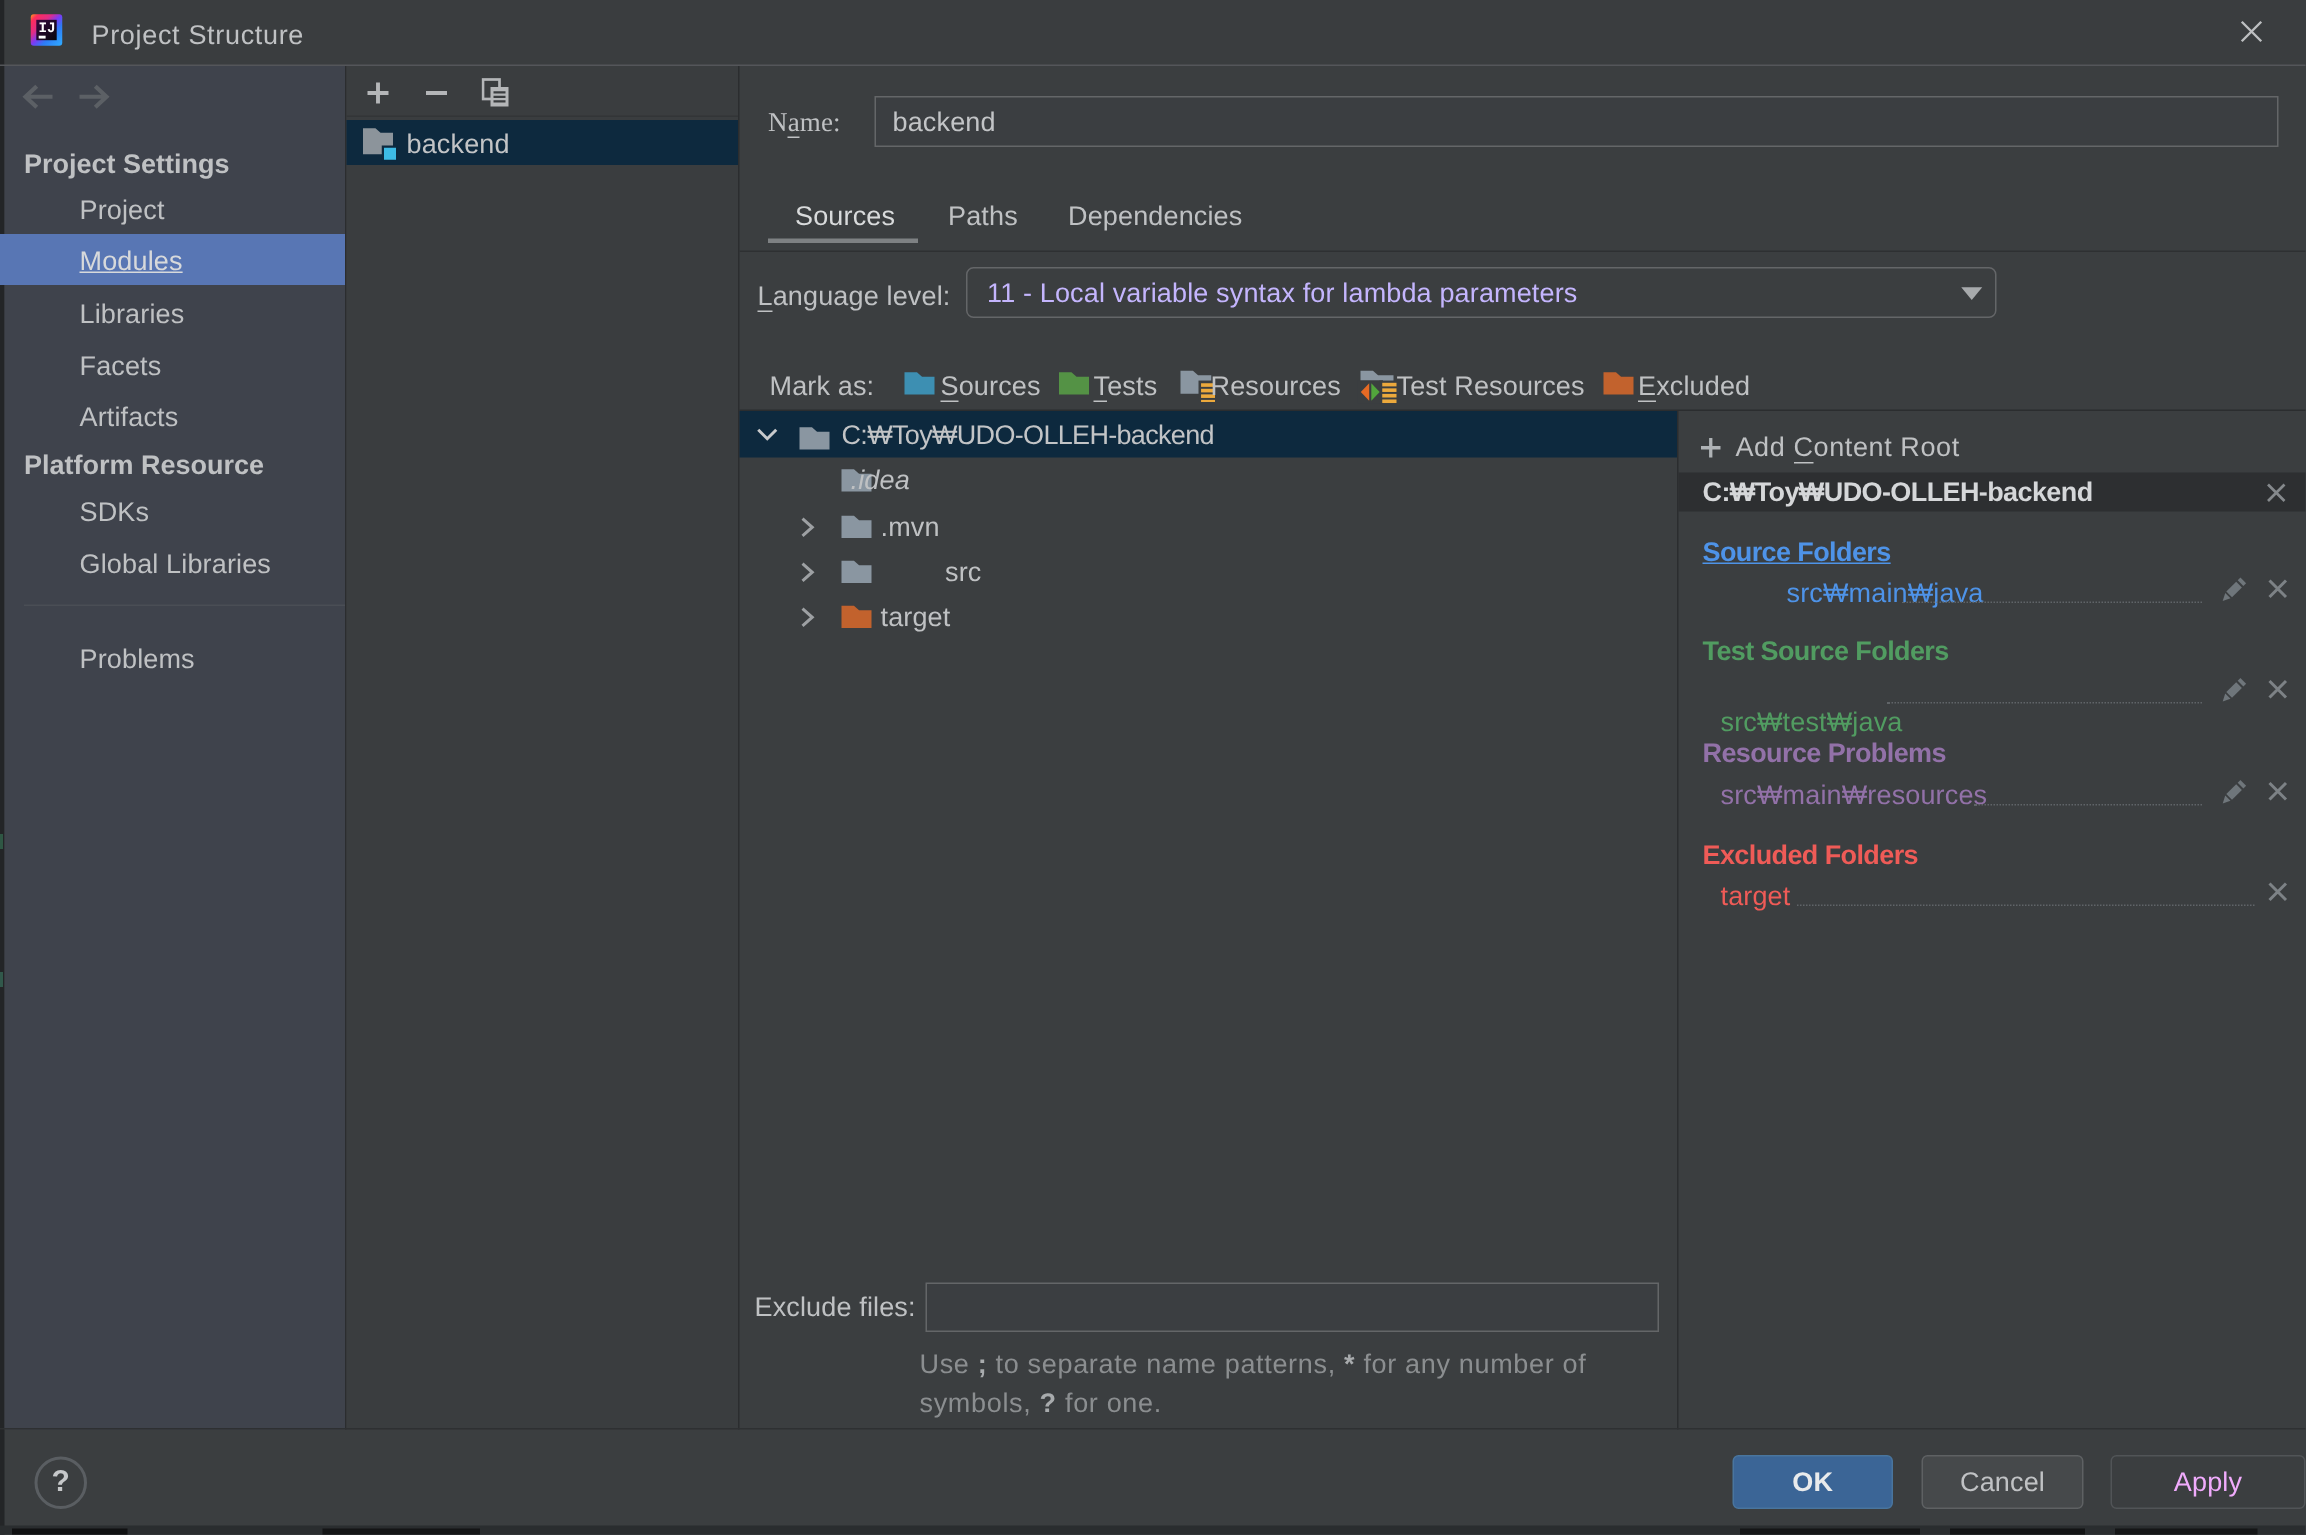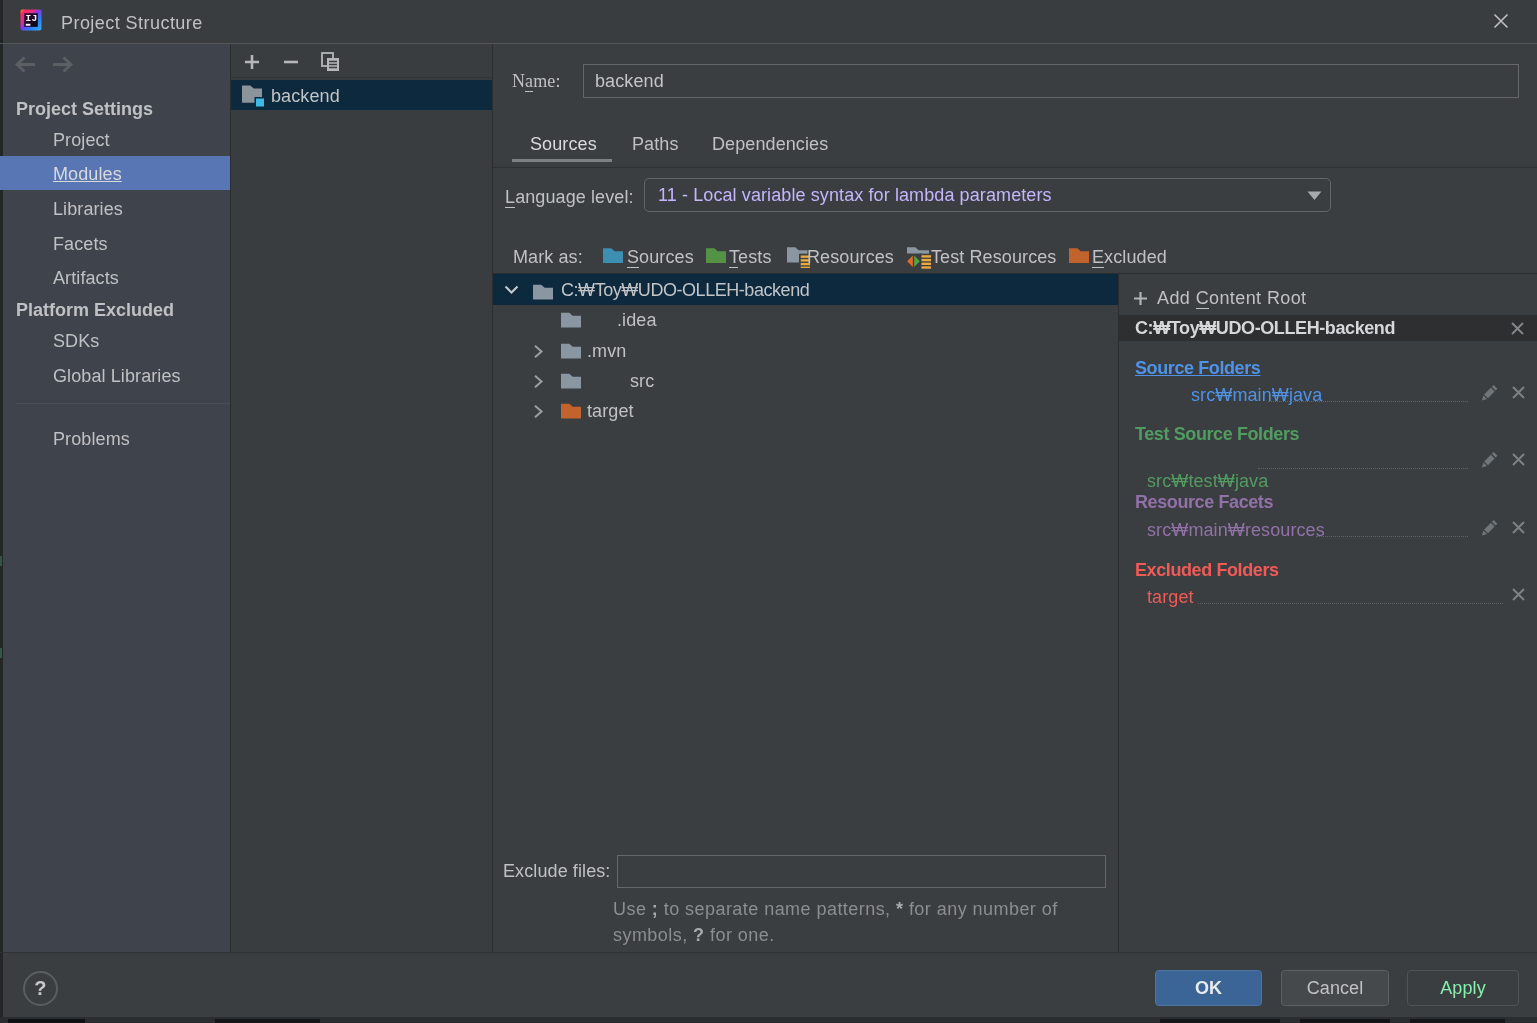--- a/index.html
+++ b/index.html
@@ -53,21 +53,21 @@
   <path d="M2 9.5 H20 M12.5 2.5 L20 9.5 L12.5 16.5" stroke="#5C6065" stroke-width="2.8" fill="none"></path>
 </svg>
 
 <div class="abs bold" style="left:16px;top:99px;letter-spacing:0;">Project Settings</div>
 <div class="abs" style="left:53px;top:130px;">Project</div>
 <div class="abs" style="left:0px;top:156px;width:230px;height:34px;background:#5876B4;"></div>
 <div class="abs" style="left:53px;top:164px;color:#D7D9DB;text-decoration:underline;">Modules</div>
 <div class="abs" style="left:53px;top:199px;">Libraries</div>
 <div class="abs" style="left:53px;top:234px;">Facets</div>
 <div class="abs" style="left:53px;top:268px;">Artifacts</div>
-<div class="abs bold" style="left:16px;top:300px;letter-spacing:0;">Platform Excluded</div>
+<div class="abs bold" style="left:16px;top:300px;letter-spacing:0;">Platform Resource</div>
 <div class="abs" style="left:53px;top:331px;">SDKs</div>
 <div class="abs" style="left:53px;top:366px;">Global Libraries</div>
 <div class="abs" style="left:16px;top:403px;width:214px;height:1px;background:#4A4E55;"></div>
 <div class="abs" style="left:53px;top:429px;">Problems</div>
 
 <div class="abs" style="left:230px;top:44px;width:1px;height:909px;background:#2B2D2F;"></div>
 <div class="abs" style="left:231px;top:44px;width:261px;height:909px;background:#3A3D3F;"></div>
 <div class="abs" style="left:492px;top:44px;width:1px;height:909px;background:#2B2D2F;"></div>
 
 <svg class="abs" style="left:244px;top:54px;" width="16" height="16" viewBox="0 0 16 16">
@@ -150,21 +150,21 @@
   <path d="M1.5 1.5 L7.5 7.5 L13.5 1.5" stroke="#C8CACC" stroke-width="2" fill="none"></path>
 </svg>
 <svg class="abs" style="left:532px;top:283px;" width="22" height="18" viewBox="0 0 22 18">
   <path d="M1 1.8 H9.3 L12.7 4.8 H21 V16.6 H1 Z" fill="#8A96A1"></path>
 </svg>
 <div class="abs" style="left:561px;top:280px;color:#C2C4C6;letter-spacing:-0.45px;">C:₩Toy₩UDO-OLLEH-backend</div>
 
 <svg class="abs" style="left:560px;top:311px;" width="22" height="18" viewBox="0 0 22 18">
   <path d="M1 1.8 H9.3 L12.7 4.8 H21 V16.6 H1 Z" fill="#8A96A1"></path>
 </svg>
-<div class="abs" style="left:617px;top:310px;">.idea</div>
+<div class="abs" style="left:567px;top:310px;font-style:italic;">.idea</div>
 
 <svg class="abs" style="left:533px;top:344px;" width="11" height="15" viewBox="0 0 11 15">
   <path d="M2 1.8 L8.5 7.5 L2 13.2" stroke="#9DA0A3" stroke-width="2" fill="none"></path>
 </svg>
 <svg class="abs" style="left:560px;top:342px;" width="22" height="18" viewBox="0 0 22 18">
   <path d="M1 1.8 H9.3 L12.7 4.8 H21 V16.6 H1 Z" fill="#8A96A1"></path>
 </svg>
 <div class="abs" style="left:587px;top:341px;">.mvn</div>
 
 <svg class="abs" style="left:533px;top:374px;" width="11" height="15" viewBox="0 0 11 15">
@@ -217,21 +217,21 @@
   <g fill="#6F767B">
     <path d="M0.8 16.6 L2.5 11.4 L6.0 14.9 Z"></path>
     <path d="M3.2 10.4 L9.8 3.8 L13.6 7.6 L7.0 14.2 Z"></path>
     <path d="M10.8 2.8 L12.6 1.0 L16.4 4.8 L14.6 6.6 Z"></path>
   </g>
 </svg>
 <svg class="abs" style="left:1512px;top:453px;" width="13" height="13" viewBox="0 0 13 13">
   <path d="M1 1 L12 12 M12 1 L1 12" stroke="#7D8286" stroke-width="2" fill="none"></path>
 </svg>
 
-<div class="abs bold" style="left:1135px;top:492px;color:#9271A8;letter-spacing:-0.4px;">Resource Facets</div>
+<div class="abs bold" style="left:1135px;top:492px;color:#9271A8;letter-spacing:-0.4px;">Resource Problems</div>
 <div class="abs" style="left:1147px;top:520px;color:#9271A8;">src₩main₩resources</div>
 <div class="abs" style="left:1316px;top:536px;width:152px;border-bottom:1px dotted #606468;"></div>
 <svg class="abs" style="left:1481px;top:519px;" width="17" height="18" viewBox="0 0 17 18">
   <g fill="#6F767B">
     <path d="M0.8 16.6 L2.5 11.4 L6.0 14.9 Z"></path>
     <path d="M3.2 10.4 L9.8 3.8 L13.6 7.6 L7.0 14.2 Z"></path>
     <path d="M10.8 2.8 L12.6 1.0 L16.4 4.8 L14.6 6.6 Z"></path>
   </g>
 </svg>
 <svg class="abs" style="left:1512px;top:521px;" width="13" height="13" viewBox="0 0 13 13">
@@ -248,21 +248,21 @@
 <div class="abs" style="left:503px;top:861px;">Exclude files:</div>
 <div class="abs" style="left:617px;top:855px;width:489px;height:33px;border:1px solid #646668;background:#3B3E41;"></div>
 <div class="abs" style="left:613px;top:899px;color:#8B8E90;letter-spacing:0.45px;">Use <b style="color:#A8ABAD;">;</b> to separate name patterns, <b style="color:#A8ABAD;">*</b> for any number of</div>
 <div class="abs" style="left:613px;top:925px;color:#8B8E90;letter-spacing:0.45px;">symbols, <b style="color:#A8ABAD;">?</b> for one.</div>
 
 <div class="abs" style="left:0;top:952px;width:1537px;height:1px;background:#2E3032;"></div>
 <div class="abs" style="left:23px;top:971px;width:35px;height:35px;border:2px solid #5A5E62;border-radius:50%;color:#C6C8CA;font-size:20px;font-weight:bold;text-align:center;line-height:31px;">?</div>
 
 <div class="abs" style="left:1155px;top:970px;width:107px;height:36px;background:#3B6596;border:1px solid #49759E;border-radius:4px;color:#E9EBEC;font-weight:bold;text-align:center;line-height:34px;">OK</div>
 <div class="abs" style="left:1281px;top:970px;width:108px;height:36px;background:#46494B;border:1px solid #5E6163;border-radius:4px;color:#C0C2C4;text-align:center;line-height:34px;">Cancel</div>
-<div class="abs" style="left:1407px;top:970px;width:112px;height:36px;background:transparent;border:1px solid #515457;border-radius:4px;color:#86efac;text-align:center;line-height:34px;">Apply</div>
+<div class="abs" style="left:1407px;top:970px;width:130px;height:36px;background:transparent;border:1px solid #515457;border-radius:4px;color:#f0abfc;text-align:center;line-height:34px;">Apply</div>
 
 <div class="abs" style="left:0;top:1017px;width:1537px;height:6px;background:#2A2D2F;"></div>
 <div class="abs" style="left:8px;top:1019px;width:77px;height:4px;background:#101112;"></div>
 <div class="abs" style="left:215px;top:1019px;width:105px;height:4px;background:#141516;"></div>
 <div class="abs" style="left:1160px;top:1019px;width:120px;height:4px;background:#151617;"></div>
 <div class="abs" style="left:1300px;top:1019px;width:90px;height:4px;background:#131415;"></div>
 <div class="abs" style="left:1410px;top:1019px;width:95px;height:4px;background:#151617;"></div>
 <div class="abs" style="left:0px;top:556px;width:2px;height:10px;background:#2F5744;"></div>
 <div class="abs" style="left:0px;top:648px;width:2px;height:10px;background:#31584B;"></div>
 

